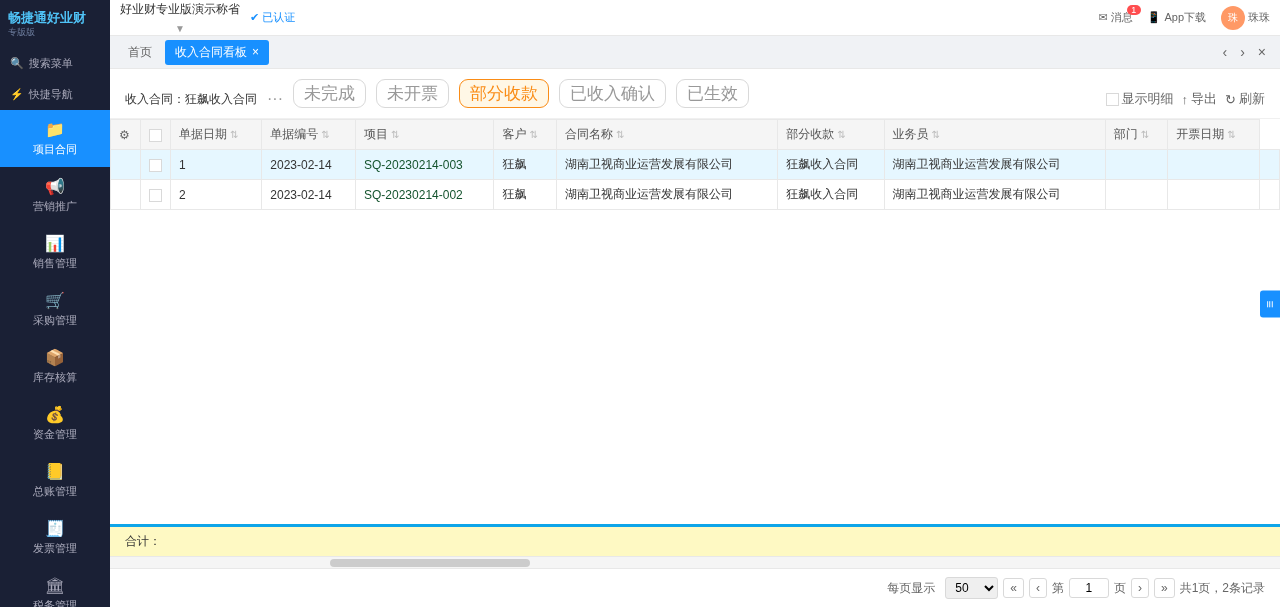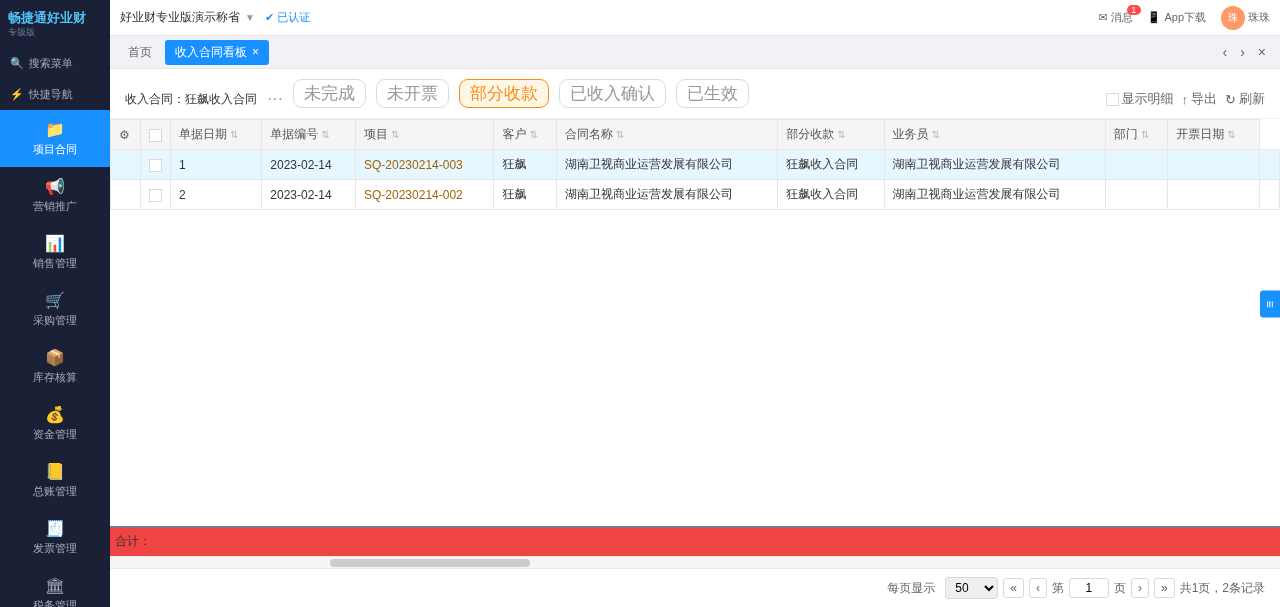--- a/index.html
+++ b/index.html
@@ -11,21 +11,21 @@
     .sidebar-nav-btn { display: flex; align-items: center; padding: 8px 10px; color: #aab; cursor: pointer; font-size: 11px; gap: 5px; }
     .sidebar-item { display: flex; flex-direction: column; align-items: center; padding: 10px 5px; color: #aab; cursor: pointer; font-size: 11px; gap: 3px; }
     .sidebar-item.active { background: #1890ff; color: white; }
     .sidebar-item-icon { font-size: 16px; }
 
     
     .main { flex: 1; display: flex; flex-direction: column; overflow: hidden; background: #f0f2f5; }
 
     
     .topbar { height: 36px; background: white; display: flex; align-items: center; padding: 0 10px; border-bottom: 1px solid #e8e8e8; gap: 10px; flex-shrink: 0; }
-    .topbar-company { display: flex; align-items: center; gap: 5px; font-size: 12px; color: #333; cursor: pointer; }
+    .topbar-company { display: flex; align-items: center; gap: 5px; font-size: 12px; color: #333; cursor: pointer; flex-direction: column; }
     .topbar-company-arrow { color: #999; font-size: 10px; }
     .topbar-cert { display: flex; align-items: center; gap: 3px; color: #1890ff; font-size: 11px; }
     .topbar-spacer { flex: 1; }
     .topbar-actions { display: flex; align-items: center; gap: 15px; }
     .topbar-action { display: flex; align-items: center; gap: 3px; font-size: 11px; color: #666; cursor: pointer; position: relative; }
     .badge { background: #ff4d4f; color: white; border-radius: 10px; font-size: 9px; padding: 0 4px; position: absolute; top: -5px; right: -8px; min-width: 14px; text-align: center; }
     .avatar { width: 24px; height: 24px; border-radius: 50%; background: #ff9966; display: flex; align-items: center; justify-content: center; color: white; font-size: 10px; }
 
     
     .tabbar { height: 32px; background: #f0f2f5; display: flex; align-items: center; padding: 16px 10px; gap: 5px; border-bottom: 1px solid #e8e8e8; flex-shrink: 0; }
@@ -55,28 +55,28 @@
     .inner-tabs { display: flex; border-bottom: 1px solid #e8e8e8; padding: 0 15px; flex-shrink: 0; background: white; }
     .inner-tab { padding: 8px 12px; font-size: 12px; color: #666; cursor: pointer; border-bottom: 2px solid transparent; white-space: nowrap; }
     .inner-tab.active { color: #1890ff; border-bottom-color: #1890ff; }
 
     
     .table-wrapper { flex: 1; overflow: auto; position: relative; }
     .data-table { width: 100%; border-collapse: collapse; font-size: 12px; }
     .data-table th { background: #f5f5f5; border: 1px solid #e8e8e8; padding: 6px 8px; text-align: left; font-weight: normal; color: #555; white-space: nowrap; position: sticky; top: 0; z-index: 2; }
     .data-table td { border: 1px solid #e8e8e8; padding: 6px 8px; white-space: nowrap; }
     .data-table tr.selected td { background: #e6f7ff; }
-    .table-link { color: #a16207; cursor: pointer; text-decoration: none; }
+    .table-link { color: #14532d; cursor: pointer; text-decoration: none; }
     .col-check { width: 30px; text-align: center; }
     .col-gear { width: 30px; text-align: center; }
     .th-sort { display: flex; align-items: center; gap: 3px; }
     .sort-icon { color: #bbb; font-size: 10px; }
 
     
-    .table-footer { border-top: 1px solid #0ea5e9; padding: 6px 5px; background: #ef4444; font-size: 12px; color: #333; flex-shrink: 0; }
+    .table-footer { border-top: 3px solid #0ea5e9; padding: 6px 15px; background: #fef9c3; font-size: 12px; color: #333; flex-shrink: 0; }
     .scrollbar-area { height: 12px; background: #f5f5f5; border-top: 1px solid #e8e8e8; flex-shrink: 0; position: relative; }
     .scrollbar-thumb { position: absolute; top: 2px; left: 220px; width: 200px; height: 8px; background: #ccc; border-radius: 4px; }
 
     
     .pagination { display: flex; align-items: center; justify-content: flex-end; padding: 8px 15px; gap: 5px; background: white; border-top: 1px solid #e8e8e8; flex-shrink: 0; font-size: 12px; color: #666; }
     .pagination-label { margin-right: 5px; }
     .page-size-select { border: 1px solid #d9d9d9; border-radius: 3px; padding: 2px 5px; font-size: 12px; }
     .page-btn { border: 1px solid #d9d9d9; background: white; padding: 2px 6px; cursor: pointer; border-radius: 3px; color: #666; font-size: 12px; }
     .page-input { border: 1px solid #d9d9d9; border-radius: 3px; padding: 2px 5px; width: 40px; text-align: center; font-size: 12px; }
     .page-total { color: #666; }

